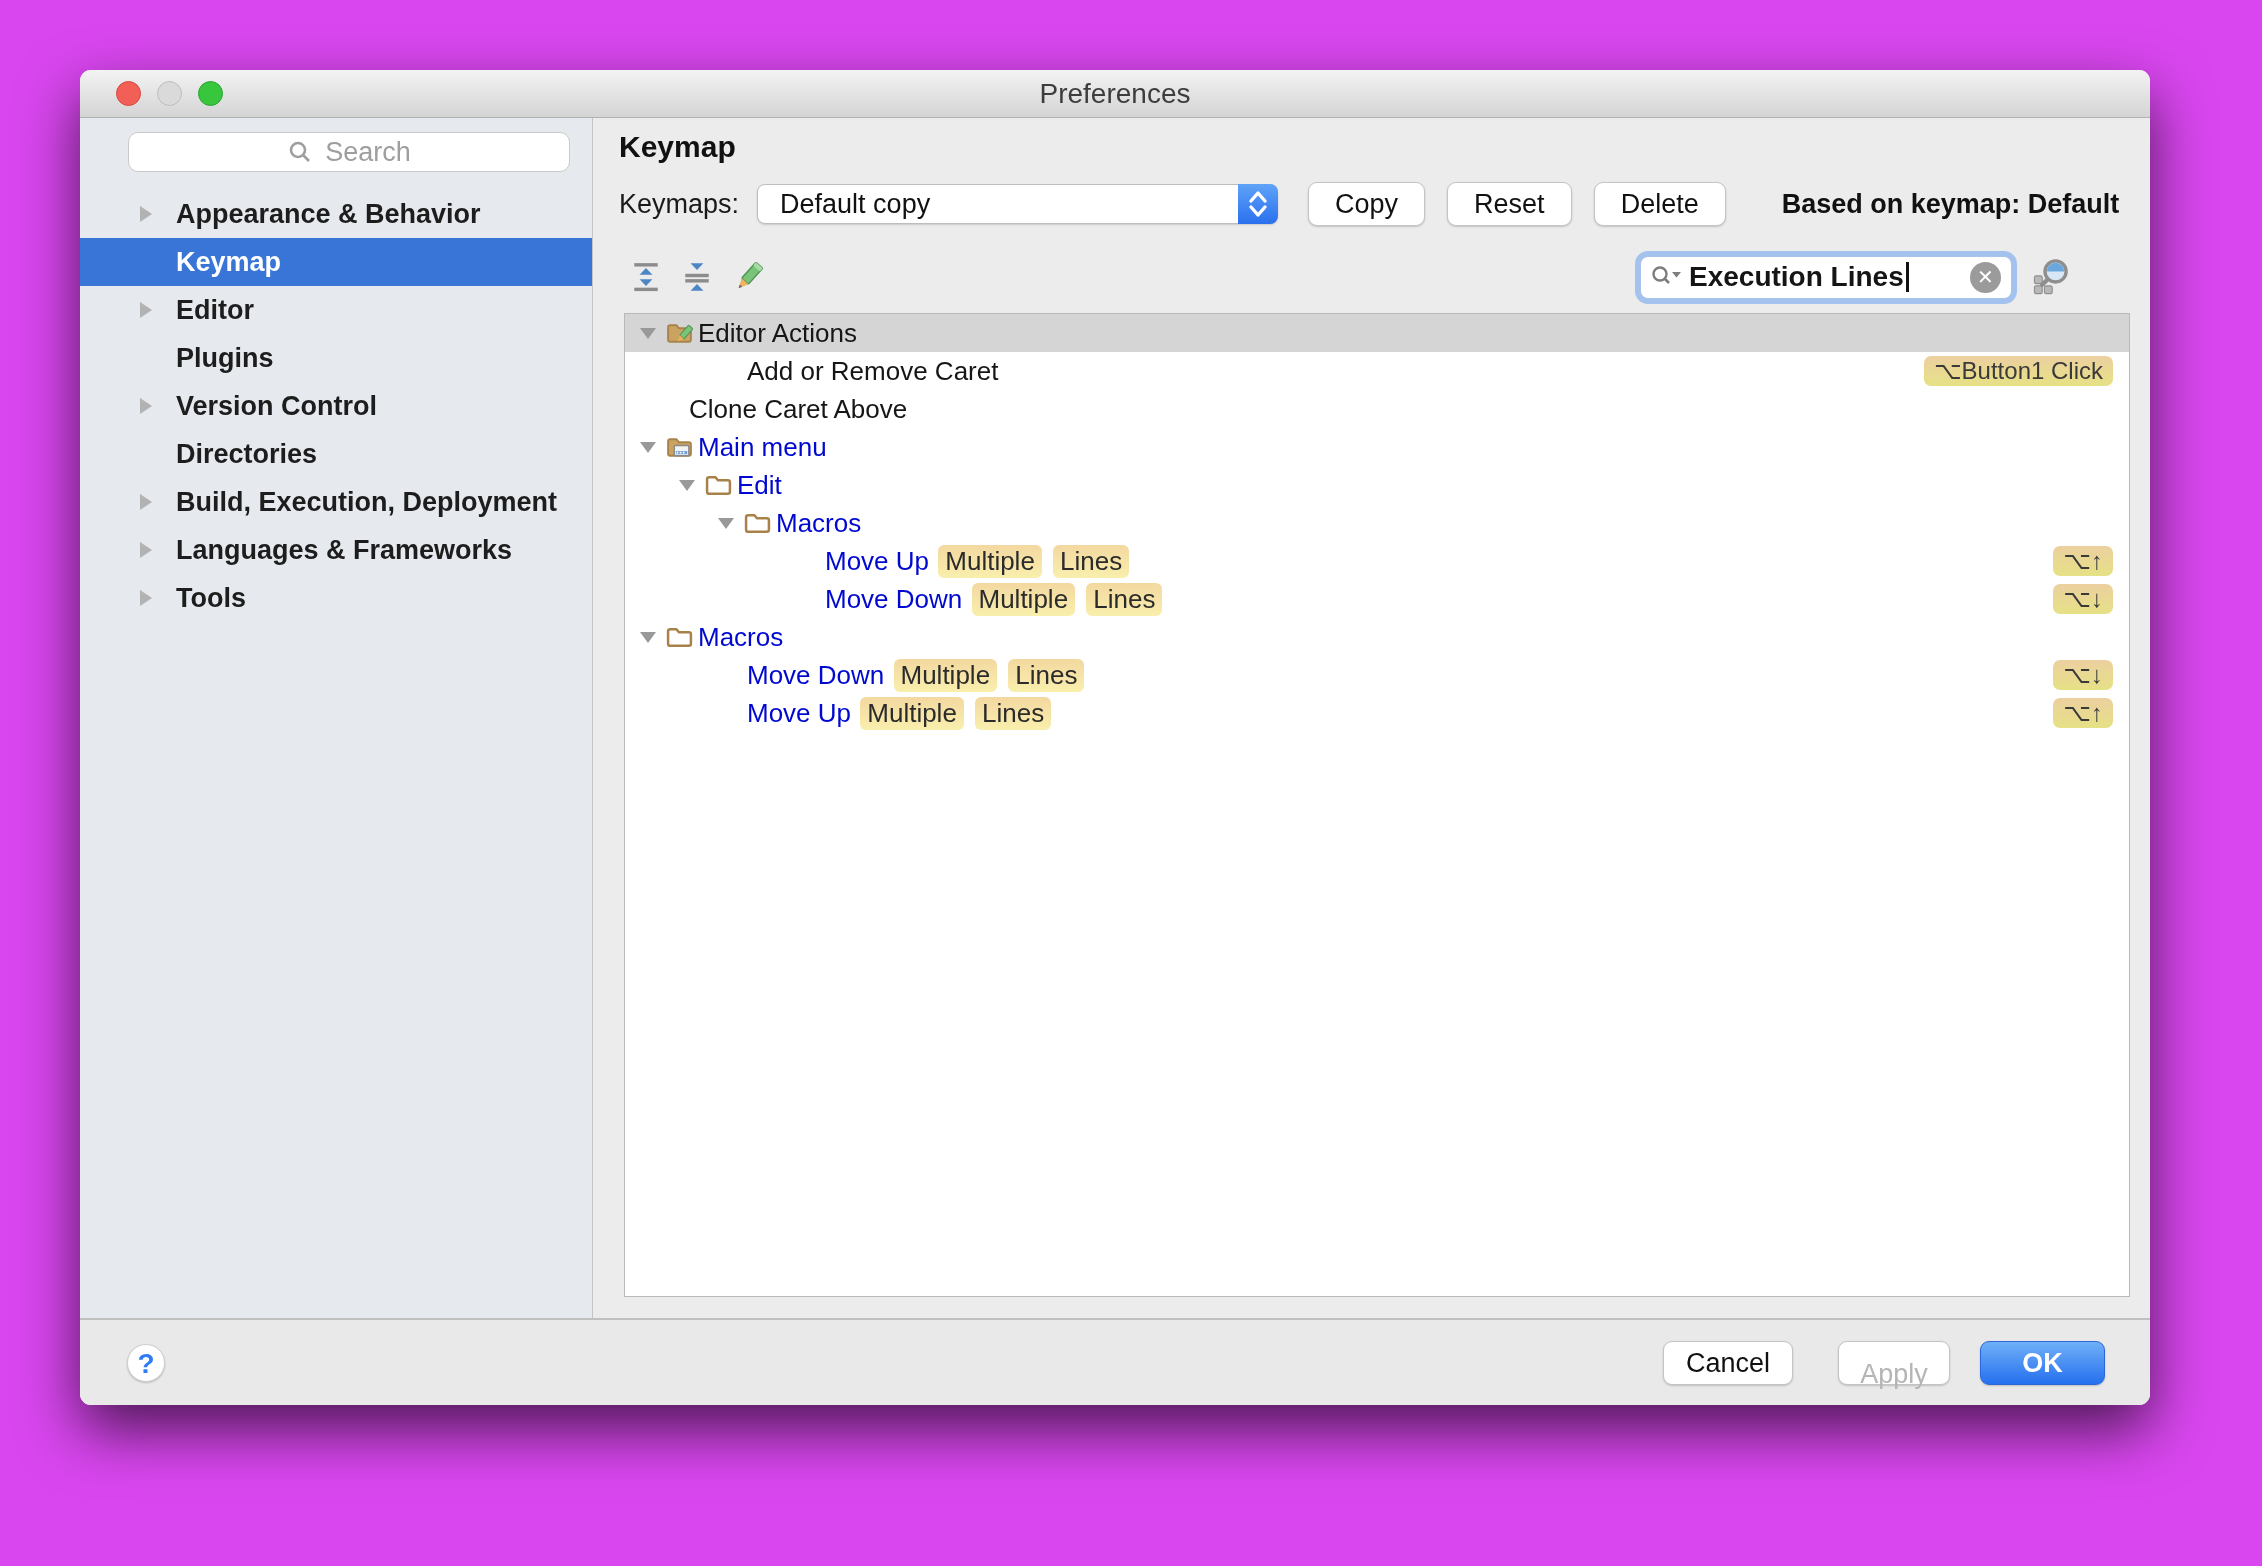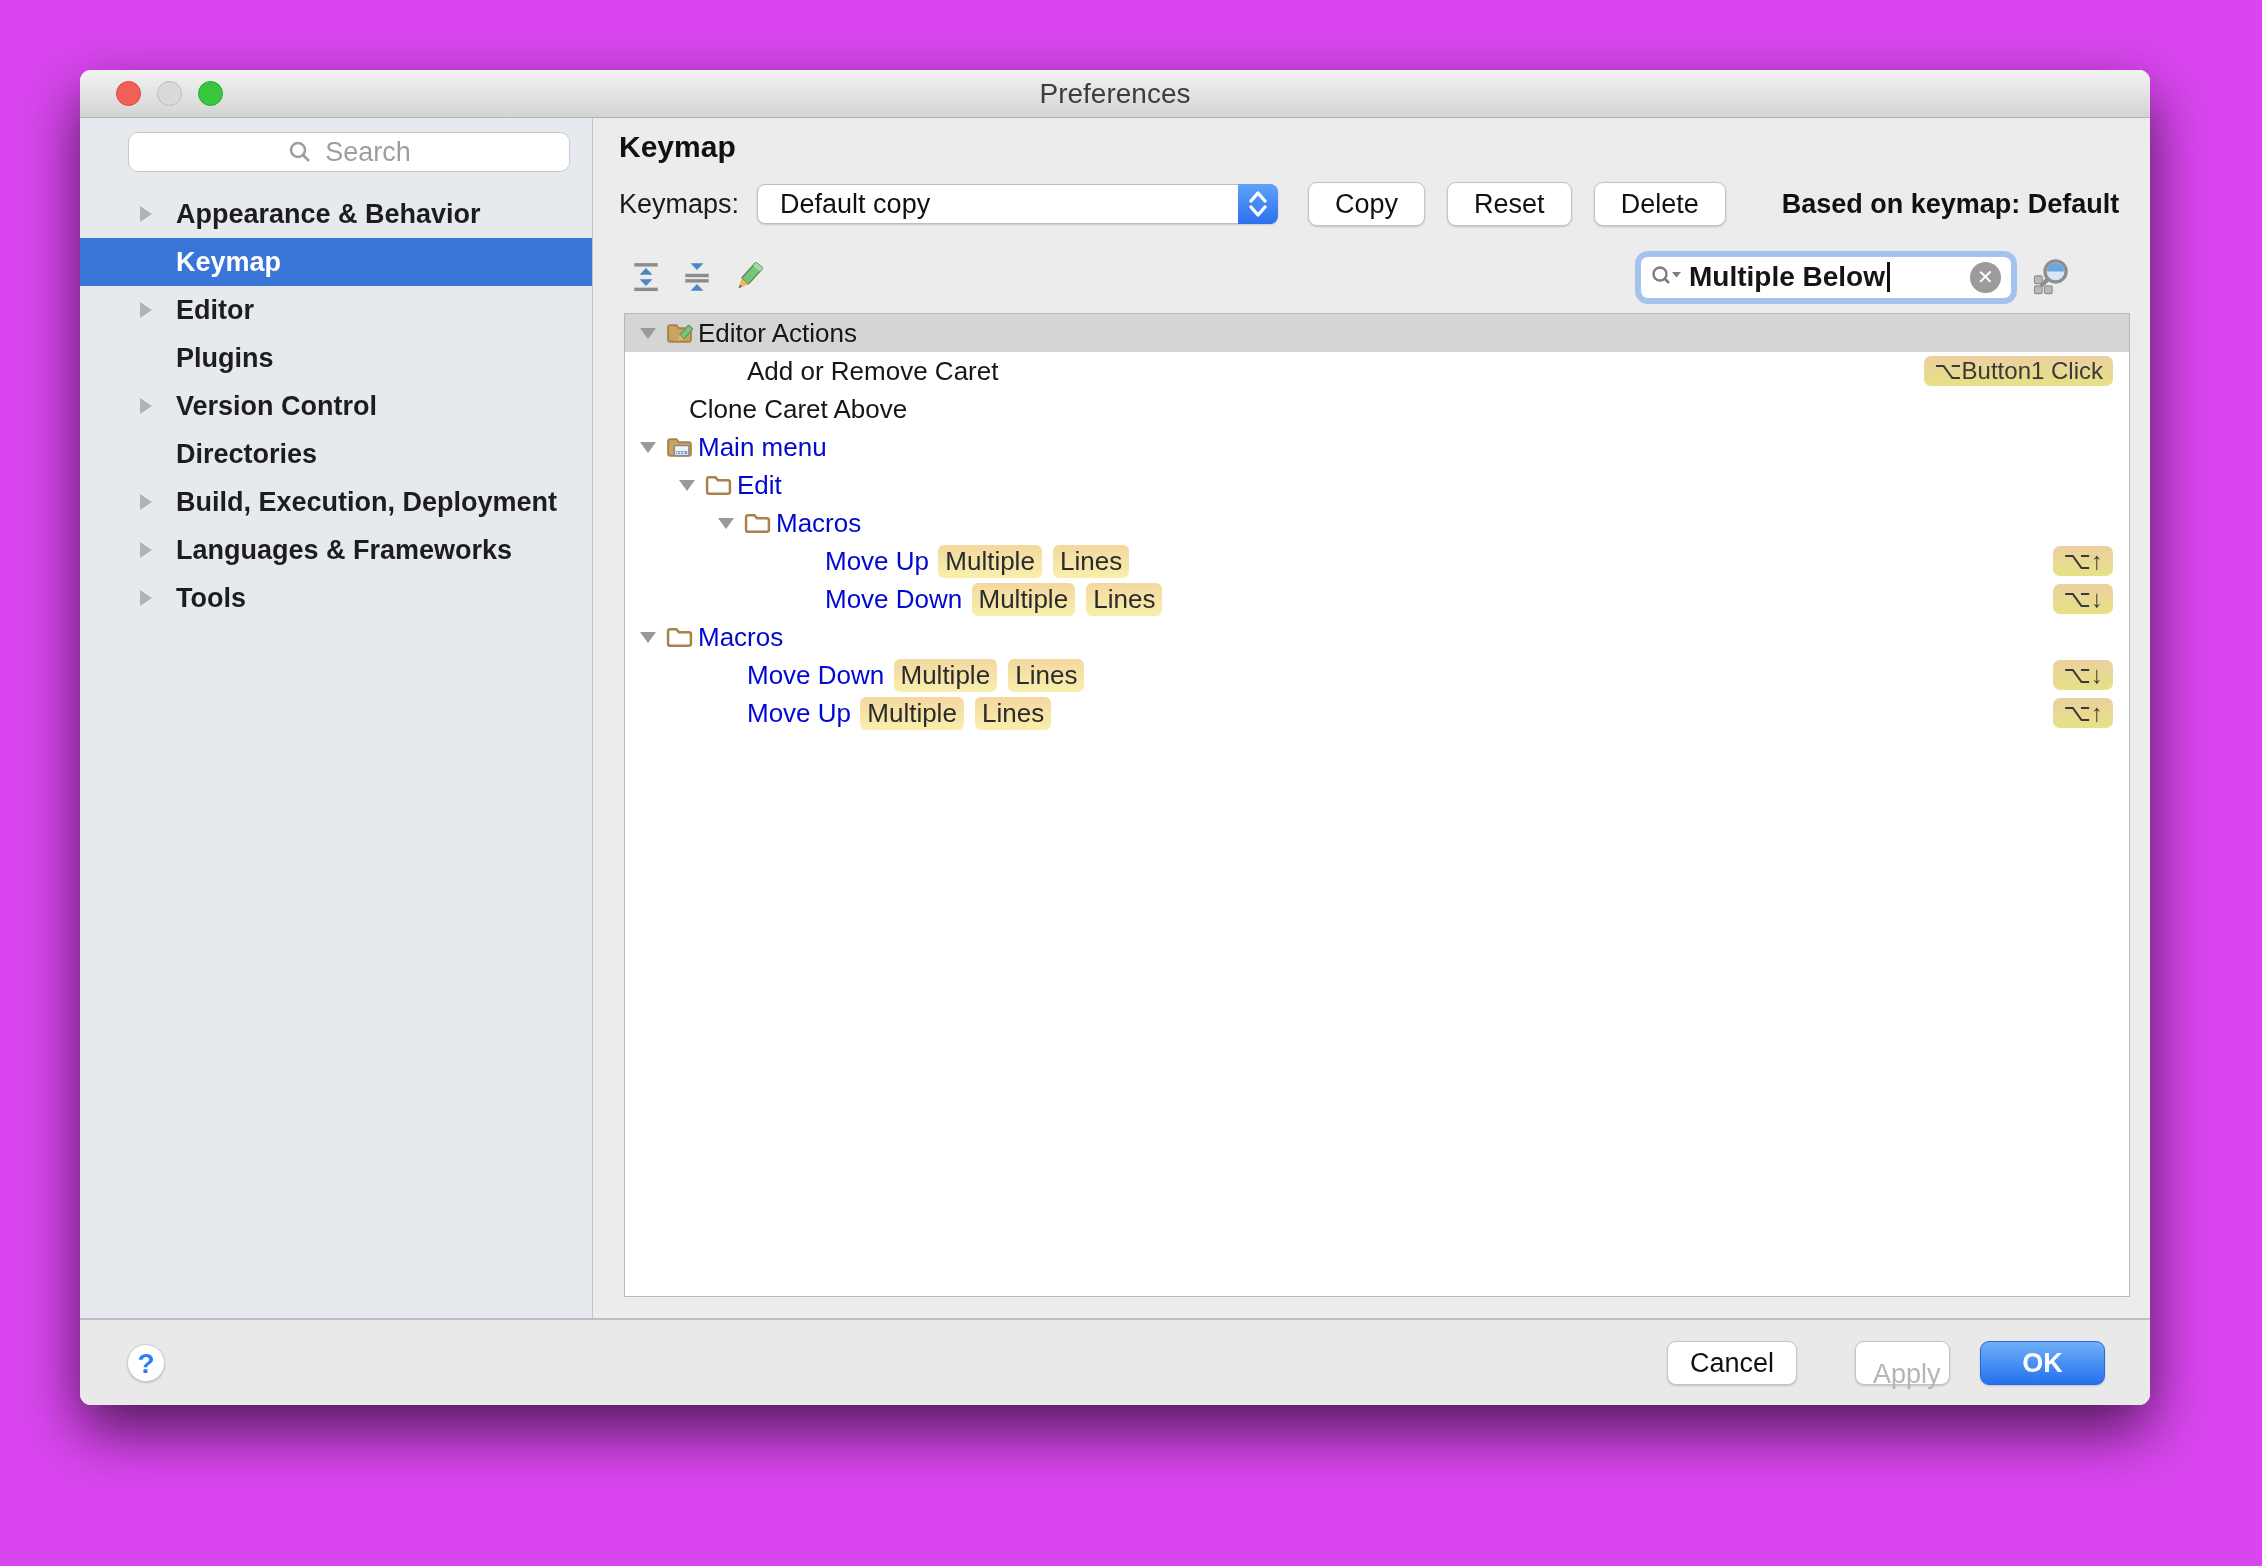--- a/index.html
+++ b/index.html
@@ -65,21 +65,21 @@
   .t-seg.match{background:linear-gradient(#f3d8a0,#f9efad);border-radius:6px;padding:1px 7px;margin:0 2px;color:#2b2b2b;}
   .t-badge{position:absolute;right:16px;top:4px;height:30px;line-height:30px;padding:0 10px;border-radius:7px;
     font-size:24px;color:#3a3a3a;background:linear-gradient(#ecd0a0,#e6e185);}
   
   .footer{position:relative;height:87px;flex:0 0 87px;background:#e9e9e9;border-top:2px solid #bfbfbf;}
   .help{position:absolute;left:47px;top:24px;width:38px;height:38px;border-radius:50%;background:#fff;
     border:1px solid #cfcfcf;box-shadow:0 1px 2px rgba(0,0,0,.2);color:#2f7cf6;font-size:28px;font-weight:bold;
     text-align:center;line-height:38px;}
   .footer-buttons{position:absolute;right:45px;top:21px;display:flex;align-items:center;}
   .btn-cancel{width:130px;padding:0;}
-  .btn-apply{width:95px;padding:17px;margin-left:58px;color:#b5b5b5;}
+  .btn-apply{width:112px;padding:17px;margin-left:45px;color:#b5b5b5;}
   .btn-ok{width:125px;padding:0;margin-left:30px;background:linear-gradient(#70b0f8,#2570ee);
     border:1px solid #2b67d9;color:#fff;font-weight:bold;}
 </style>
 </head>
 <body>
 
 <div class="screen">
   <div class="window">
 
     <div class="titlebar">
@@ -161,21 +161,21 @@
               </g>
             </svg>
           </span>
           <span class="flex-sp"></span>
           <div class="action-search">
             <svg width="34" height="26" viewBox="0 0 34 26">
               <circle cx="11" cy="10" r="6.5" fill="none" stroke="#7d7d7d" stroke-width="2.4"></circle>
               <line x1="15.5" y1="14.5" x2="20" y2="19" stroke="#7d7d7d" stroke-width="2.6"></line>
               <polygon points="23,8 32,8 27.5,13.5" fill="#7d7d7d"></polygon>
             </svg>
-            <span class="as-text">Multiple Below</span>
+            <span class="as-text">Execution Lines</span>
             <span class="caret"></span>
             <span class="as-sp"></span>
             <span class="clear-btn">✕</span>
           </div>
           <span class="tool find-ks">
             <svg width="40" height="40" viewBox="0 0 36 36">
               <rect x="4" y="17" width="7" height="7" rx="1.5" fill="#b8b8b8" stroke="#8e8e8e"></rect>
               <rect x="4" y="26" width="7" height="7" rx="1.5" fill="#b8b8b8" stroke="#8e8e8e"></rect>
               <rect x="13" y="26" width="7" height="7" rx="1.5" fill="#b8b8b8" stroke="#8e8e8e"></rect>
               <line x1="16" y1="20" x2="11" y2="25" stroke="#8e8e8e" stroke-width="4" stroke-linecap="round"></line>

